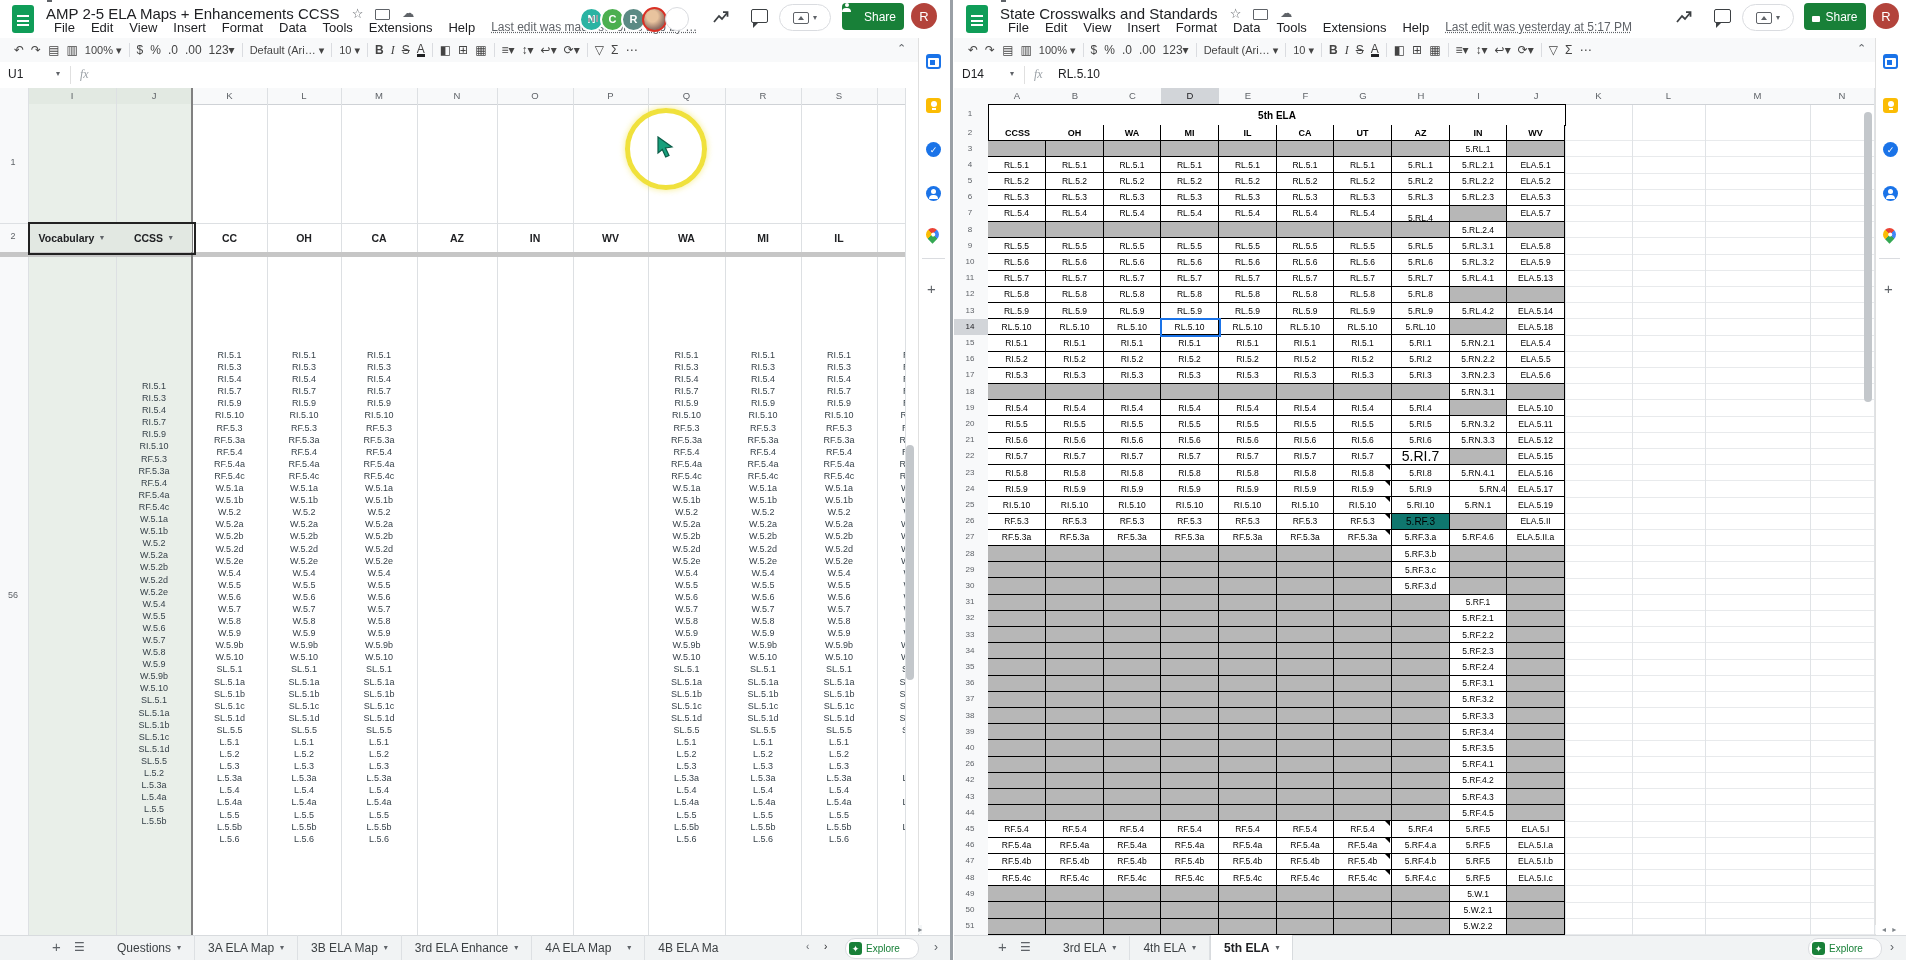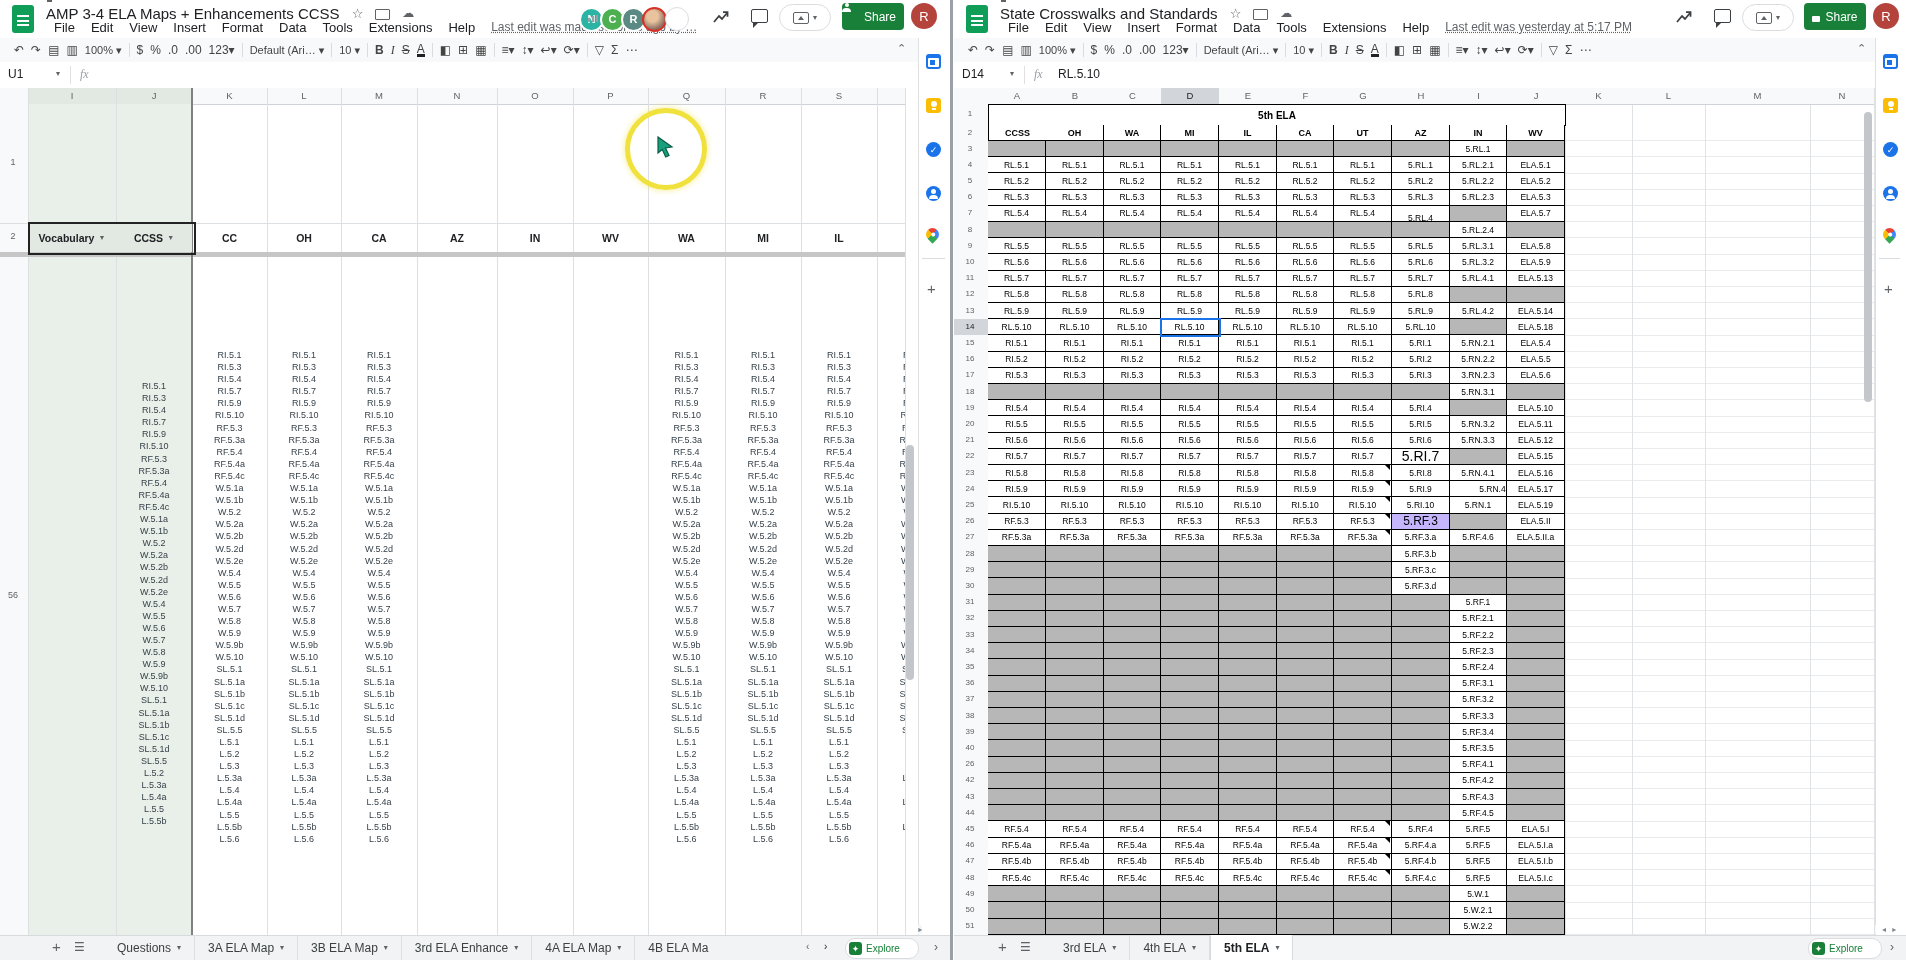--- a/index.html
+++ b/index.html
@@ -8,21 +8,21 @@
 </style>
 </head>
 <body>
 
 <div id="screen" class="nosel">
     <div style="position: absolute; left: 0px; top: 0px; width: 952px; height: 38px; background: rgb(255, 255, 255);"></div>
     <div style="position: absolute; left: 12px; top: 5px; width: 22px; height: 28px; background: rgb(15, 157, 88); border-radius: 3px;">
       <div style="position: absolute; left: 5px; top: 10px; width: 12px; height: 11px; background: linear-gradient(rgb(255, 255, 255), rgb(255, 255, 255)) 0px 0px / 12px 2px no-repeat, linear-gradient(rgb(255, 255, 255), rgb(255, 255, 255)) 0px 4.5px / 12px 2px no-repeat, linear-gradient(rgb(255, 255, 255), rgb(255, 255, 255)) 0px 9px / 12px 2px no-repeat;"></div>
     </div>
     <div style="position: absolute; left: 46px; top: 4px; height: 18px; display: flex; align-items: center; gap: 12px;">
-      <div style="position: static; font-size: 15px; color: rgb(32, 33, 36); white-space: nowrap;">AMP 3-4 ELA Maps + Enhancements CCSS</div>
+      <div style="position: static; font-size: 15px; color: rgb(32, 33, 36); white-space: nowrap;">AMP 2-5 ELA Maps + Enhancements CCSS</div>
       <div style="position: static; font-size: 13px; color: rgb(95, 99, 104);">☆</div>
       <div style="position: static; width: 13px; height: 9px; border: 1.5px solid rgb(95, 99, 104); border-radius: 1px; margin-top: 2px;">
         <div style="position: absolute; left: 1px; top: -4px; width: 5px; height: 2px; background: rgb(95, 99, 104);"></div>
       </div>
       <div style="position: static; font-size: 12px; color: rgb(95, 99, 104);">☁</div>
     </div>
     <div style="position: absolute; left: 46px; top: 18px; height: 18px; display: flex; align-items: center;">
       <div style="position: static; font-size: 13px; color: rgb(32, 33, 36); padding: 0px 8px; white-space: nowrap;">File</div>
       <div style="position: static; font-size: 13px; color: rgb(32, 33, 36); padding: 0px 8px; white-space: nowrap;">Edit</div>
       <div style="position: static; font-size: 13px; color: rgb(32, 33, 36); padding: 0px 8px; white-space: nowrap;">View</div>
@@ -139,21 +139,21 @@
         <div style="position: static; font-size: 8px; color: rgb(95, 99, 104);">▾</div>
       </div>
       <div style="position: static; display: flex; align-items: center; gap: 6px; padding: 0px 13px; font-size: 12px; height: 25px; color: rgb(60, 64, 67); border-right: 1px solid rgb(221, 224, 227);">
         <div style="position: static; white-space: nowrap;">3B ELA Map</div>
         <div style="position: static; font-size: 8px; color: rgb(95, 99, 104);">▾</div>
       </div>
       <div style="position: static; display: flex; align-items: center; gap: 6px; padding: 0px 13px; font-size: 12px; height: 25px; color: rgb(60, 64, 67); border-right: 1px solid rgb(221, 224, 227);">
         <div style="position: static; white-space: nowrap;">3rd ELA Enhance</div>
         <div style="position: static; font-size: 8px; color: rgb(95, 99, 104);">▾</div>
       </div>
-      <div style="position: static; display: flex; align-items: center; gap: 6px; padding: 0px 13px; font-size: 12px; height: 25px; color: rgb(60, 64, 67); border-right: 1px solid rgb(221, 224, 227);">
+      <div style="position: static; display: flex; align-items: center; gap: 16px; padding: 0px 13px; font-size: 12px; height: 25px; color: rgb(60, 64, 67); border-right: 1px solid rgb(221, 224, 227);">
         <div style="position: static; white-space: nowrap;">4A ELA Map</div>
         <div style="position: static; font-size: 8px; color: rgb(95, 99, 104);">▾</div>
       </div>
       <div style="position: static; display: flex; align-items: center; gap: 6px; padding: 0px 13px; font-size: 12px; height: 25px; color: rgb(60, 64, 67); max-width: 70px; overflow: hidden; border-right: none;">
         <div style="position: static; white-space: nowrap;">4B ELA Ma</div>
       </div>
     </div>
     <div style="position: absolute; left: 806px; top: 941px; font-size: 10px; color: rgb(95, 99, 104);">‹</div>
     <div style="position: absolute; left: 824px; top: 941px; font-size: 10px; color: rgb(32, 33, 36);">›</div>
     <div style="position: absolute; left: 845px; top: 938px; width: 66px; height: 19px; background: rgb(255, 255, 255); border: 1px solid rgb(218, 220, 224); border-radius: 10px; display: flex; align-items: center; gap: 4px; padding: 0px 3px;">
@@ -1461,21 +1461,21 @@
     <div style="position: absolute; left: 1219px; top: 513.6px; width: 57px; height: 15.2px; border-right: 1px solid rgb(0, 0, 0); border-bottom: 1px solid rgb(0, 0, 0); background: rgb(255, 255, 255); display: flex; align-items: center; justify-content: center; font-size: 8.5px; color: rgb(0, 0, 0); overflow: hidden;">
       <div style="position: static; white-space: nowrap;">RF.5.3</div>
     </div>
     <div style="position: absolute; left: 1277px; top: 513.6px; width: 56px; height: 15.2px; border-right: 1px solid rgb(0, 0, 0); border-bottom: 1px solid rgb(0, 0, 0); background: rgb(255, 255, 255); display: flex; align-items: center; justify-content: center; font-size: 8.5px; color: rgb(0, 0, 0); overflow: hidden;">
       <div style="position: static; white-space: nowrap;">RF.5.3</div>
     </div>
     <div style="position: absolute; left: 1334px; top: 513.6px; width: 57px; height: 15.2px; border-right: 1px solid rgb(0, 0, 0); border-bottom: 1px solid rgb(0, 0, 0); background: rgb(255, 255, 255); display: flex; align-items: center; justify-content: center; font-size: 8.5px; color: rgb(0, 0, 0); overflow: hidden;">
       <div style="position: static; white-space: nowrap;">RF.5.3</div>
       <div style="position: absolute; left: 51px; top: 0px; width: 0px; height: 0px; border-top: 5px solid rgb(0, 0, 0); border-left: 5px solid transparent;"></div>
     </div>
-    <div style="position: absolute; left: 1392px; top: 513.6px; width: 57px; height: 15.2px; border-right: 1px solid rgb(0, 0, 0); border-bottom: 1px solid rgb(0, 0, 0); background: #c4b5fd; display: flex; align-items: center; justify-content: center; font-size: 12px; color: rgb(0, 0, 0); overflow: hidden;">
+    <div style="position: absolute; left: 1392px; top: 513.6px; width: 57px; height: 15.2px; border-right: 1px solid rgb(0, 0, 0); border-bottom: 1px solid rgb(0, 0, 0); background: #0f766e; display: flex; align-items: center; justify-content: center; font-size: 10px; color: rgb(0, 0, 0); overflow: hidden;">
       <div style="position: static; white-space: nowrap;">5.RF.3</div>
     </div>
     <div style="position: absolute; left: 1450px; top: 513.6px; width: 56px; height: 15.2px; border-right: 1px solid rgb(0, 0, 0); border-bottom: 1px solid rgb(0, 0, 0); background: rgb(183, 183, 183); display: flex; align-items: center; justify-content: center; font-size: 8.5px; color: rgb(0, 0, 0); overflow: hidden;"></div>
     <div style="position: absolute; left: 1507px; top: 513.6px; width: 57px; height: 15.2px; border-right: 1px solid rgb(0, 0, 0); border-bottom: 1px solid rgb(0, 0, 0); background: rgb(255, 255, 255); display: flex; align-items: center; justify-content: center; font-size: 8.5px; color: rgb(0, 0, 0); overflow: hidden;">
       <div style="position: static; white-space: nowrap;">ELA.5.II</div>
     </div>
     <div style="position: absolute; left: 988px; top: 529.8px; width: 57px; height: 15.2px; border-right: 1px solid rgb(0, 0, 0); border-bottom: 1px solid rgb(0, 0, 0); background: rgb(255, 255, 255); display: flex; align-items: center; justify-content: center; font-size: 8.5px; color: rgb(0, 0, 0); overflow: hidden;">
       <div style="position: static; white-space: nowrap;">RF.5.3a</div>
     </div>
     <div style="position: absolute; left: 1046px; top: 529.8px; width: 57px; height: 15.2px; border-right: 1px solid rgb(0, 0, 0); border-bottom: 1px solid rgb(0, 0, 0); background: rgb(255, 255, 255); display: flex; align-items: center; justify-content: center; font-size: 8.5px; color: rgb(0, 0, 0); overflow: hidden;">

